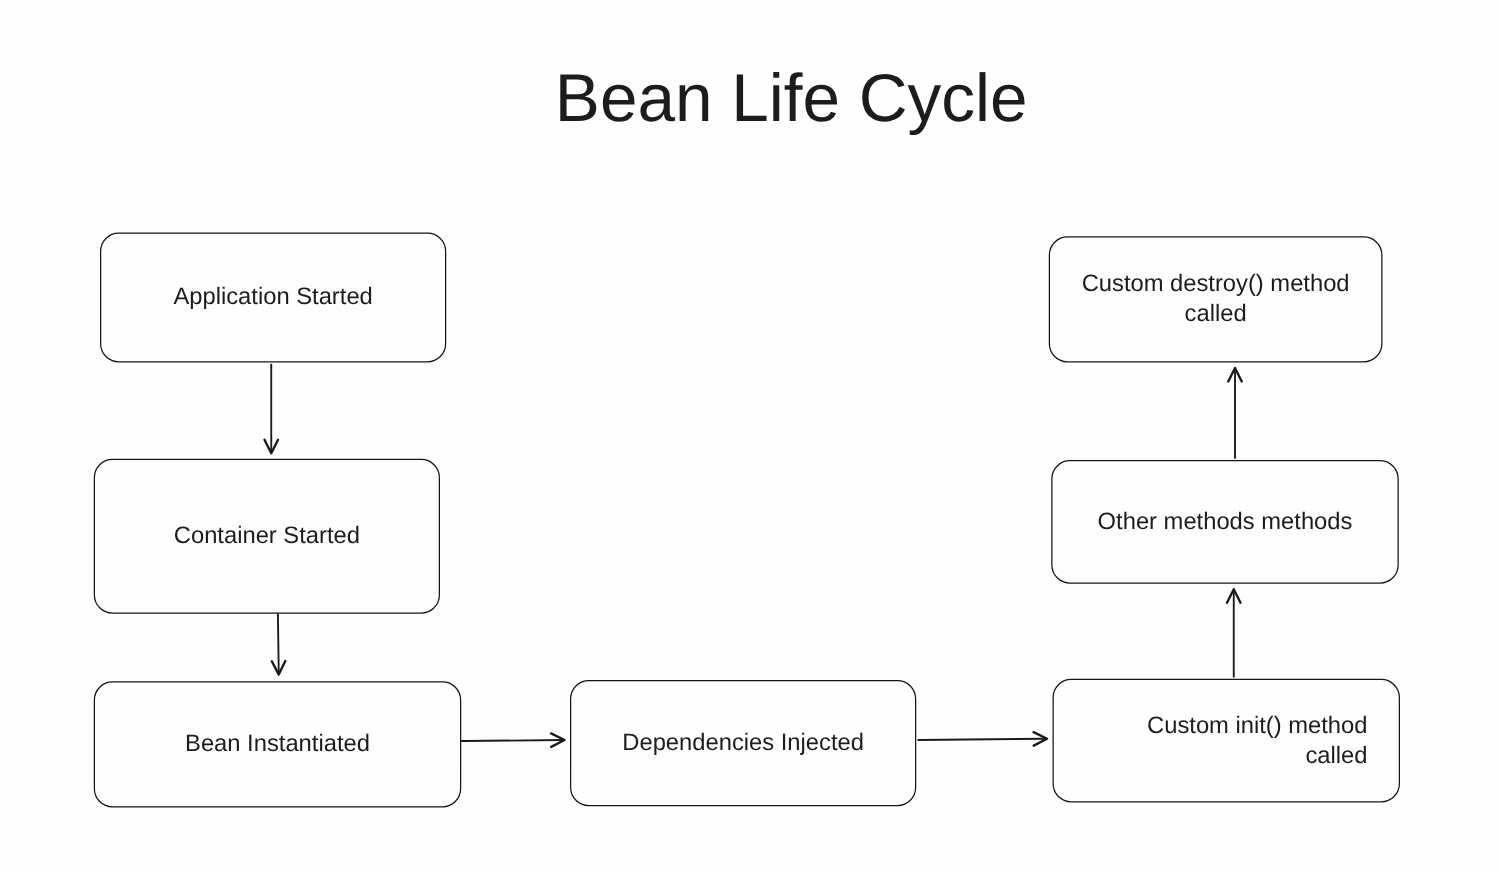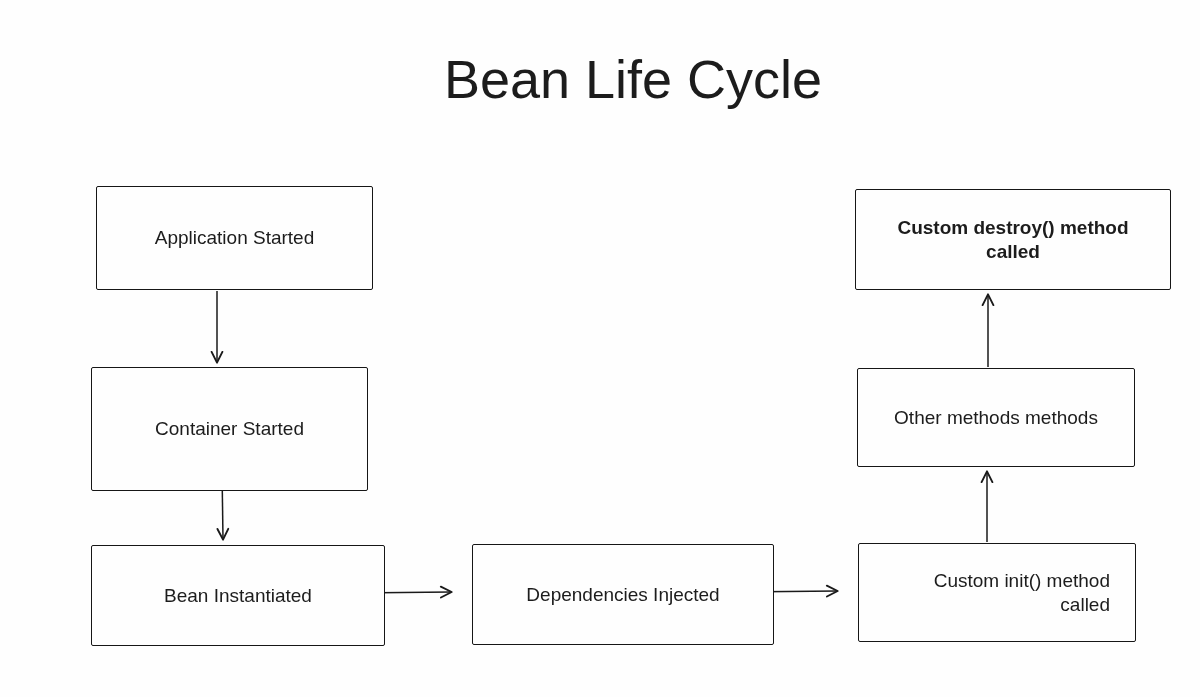--- a/index.html
+++ b/index.html
@@ -24,39 +24,38 @@
     font-size: 54px;
     font-weight: 500;
     letter-spacing: 0px;
     color: #1c1c1c;
     margin-left: 33px;
   }
   .node {
     position: absolute;
     box-sizing: border-box;
     border: 1.6px solid #161616;
-    border-radius: 2px;
+    border-radius: 15px;
     background: #fefefe;
     display: flex;
     align-items: center;
     justify-content: center;
     text-align: center;
     font-size: 19px;
     line-height: 1.26;
     color: #1c1c1c;
     padding: 4px 25px;
-    margin-left: 16px;
   }
   #node-application-started   { left: 80px;  top: 186px; width: 277px; height: 104px; }
   #node-container-started     { left: 75px;  top: 367px; width: 277px; height: 124px; }
   #node-bean-instantiated     { left: 75px;  top: 545px; width: 294px; height: 101px; }
-  #node-dependencies-injected { left: 456px; top: 544px; width: 302px; height: 101px; }
+  #node-dependencies-injected { left: 456px; top: 544px; width: 277px; height: 101px; }
   #node-custom-init           { left: 842px; top: 543px; width: 278px; height: 99px; text-align: right;  }
   #node-other-methods         { left: 841px; top: 368px; width: 278px; height: 99px;  }
-  #node-custom-destroy        { left: 839px; top: 189px; width: 316px; height: 101px; font-weight: bold; }
+  #node-custom-destroy        { left: 839px; top: 189px; width: 267px; height: 101px; }
   .arrow-layer {
     position: absolute;
     left: 0;
     top: 0;
     width: 1200px;
     height: 697px;
     pointer-events: none;
   }
 </style>
 </head>

